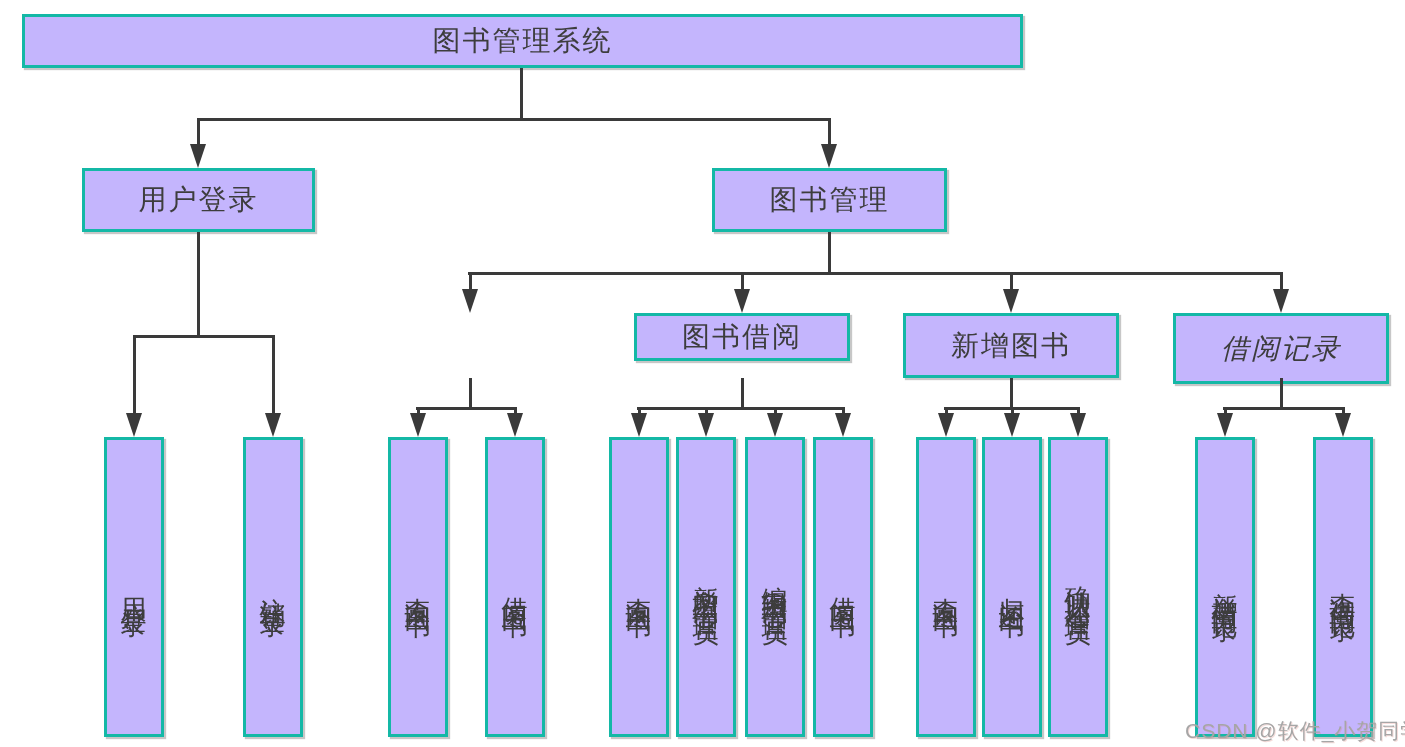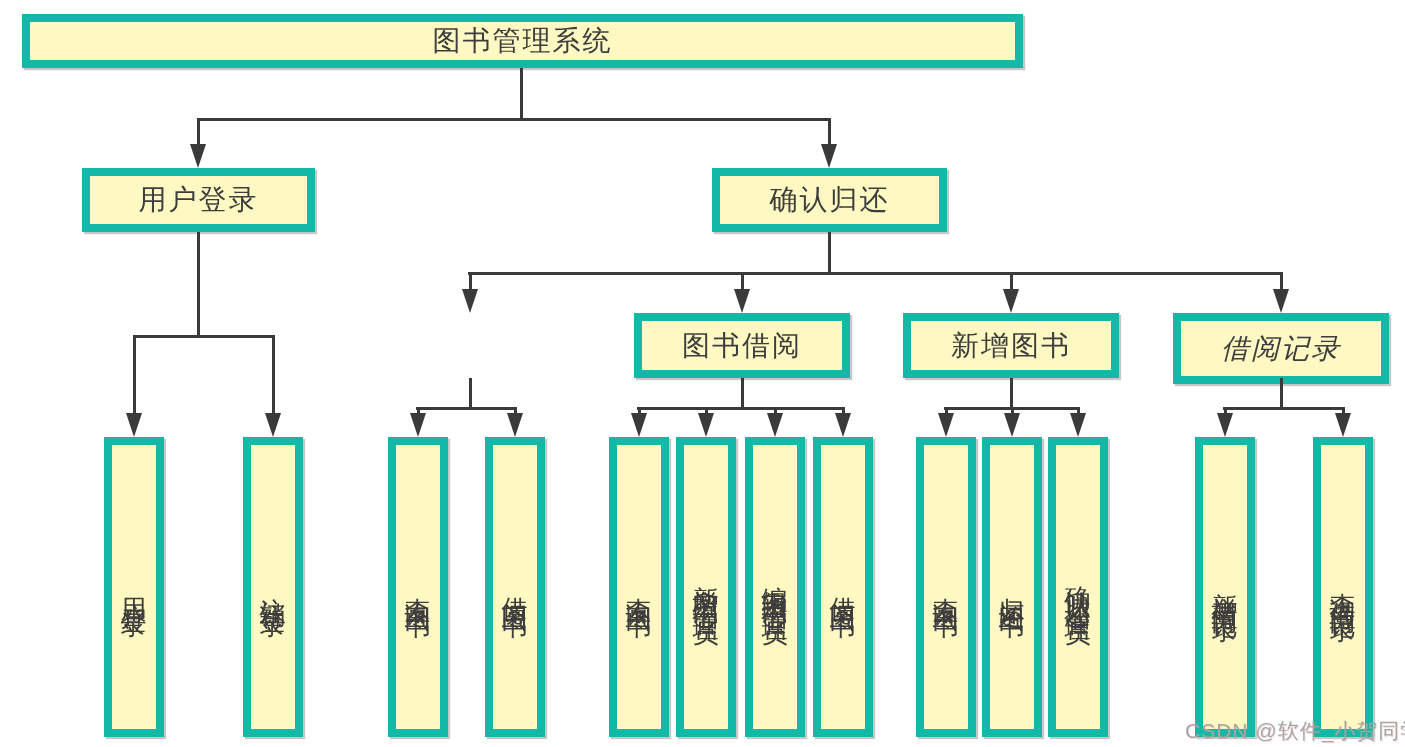--- a/index.html
+++ b/index.html
@@ -6,22 +6,22 @@
   #canvas{
     position:relative;
     width:1405px;height:747px;
     background:#ffffff;
     overflow:hidden;
     font-family:"Liberation Sans","DejaVu Sans",sans-serif;
   }
   .box{
     position:absolute;
     box-sizing:border-box;
-    border:8px solid #14b8a6;
-    background:#fef9c3;
+    border:3px solid #14b8a6;
+    background:#c4b5fd;
     display:flex;
     align-items:center;
     justify-content:center;
     color:#3d3d3d;
     box-shadow:2px 2px 1px rgba(130,130,130,0.45);
     text-align:center;
   }
   .hnode{
     font-size:28px;
     letter-spacing:2px;
@@ -57,23 +57,23 @@
   }
 </style>
 </head>
 <body>
 
 <div id="canvas">
 
   <div class="box hnode" style="left:22px;top:14px;width:1001px;height:54px;">图书管理系统</div>
 
   <div class="box hnode" style="left:82px;top:168px;width:233px;height:64px;">用户登录</div>
-  <div class="box hnode" style="left:712px;top:168px;width:235px;height:64px;">确认归还</div>
+  <div class="box hnode" style="left:712px;top:168px;width:235px;height:64px;">图书管理</div>
 
-  <div class="box hnode" style="left:634px;top:313px;width:216px;height:65px;">图书借阅</div>
+  <div class="box hnode" style="left:634px;top:313px;width:216px;height:48px;">图书借阅</div>
   <div class="box hnode" style="left:903px;top:313px;width:216px;height:65px;">新增图书</div>
   <div class="box hnode" style="left:1173px;top:313px;width:216px;height:71px;font-style:italic;">借阅记录</div>
 
   <div class="box leaf" style="left:104px;top:437px;width:60px;height:300px;">用户登录</div>
   <div class="box leaf" style="left:243px;top:437px;width:60px;height:300px;">注销登录</div>
 
   <div class="box leaf" style="left:388px;top:437px;width:60px;height:300px;">查询图书</div>
   <div class="box leaf" style="left:485px;top:437px;width:60px;height:300px;">借阅图书</div>
 
   <div class="box leaf" style="left:609px;top:437px;width:60px;height:300px;">查询图书</div>

